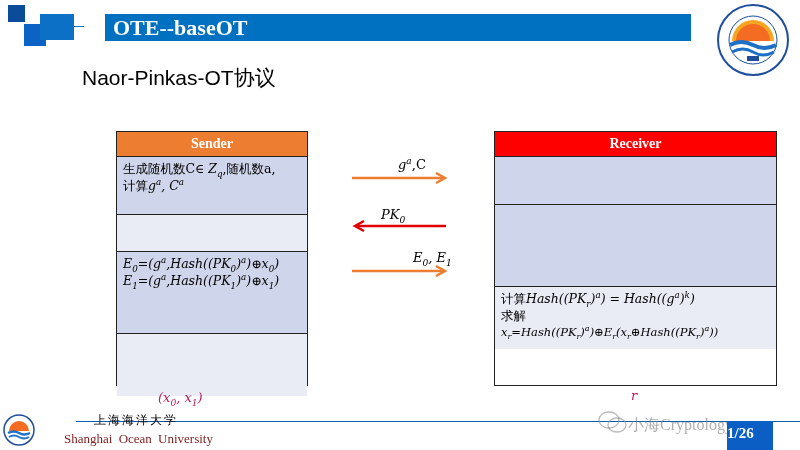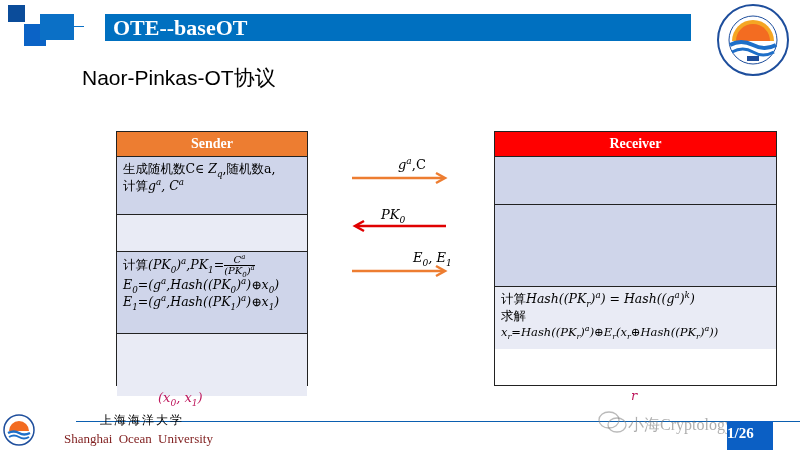--- a/index.html
+++ b/index.html
@@ -19,21 +19,21 @@
   .tbl .row:last-child { border-bottom:none; }
   .dark { background:#CFD5EA; }
   .light { background:#E9EBF5; }
   .sender { left:116px; top:131px; width:192px; height:255px; }
   .receiver { left:494px; top:131px; width:283px; height:255px; }
   .math { font-family:"DejaVu Serif", serif; font-style:italic; }
   .arrow-label { font-family:"DejaVu Serif", serif; font-style:italic; font-size:13px; color:#000; }
   .below { font-family:"DejaVu Serif", serif; font-style:italic; font-size:13px; color:#be185d; }
   .footline { left:76px; top:421px; width:724px; height:1px; background:#0B5FB0; }
   .footlogo { left:3px; top:413px; width:32px; height:34px; }
-  .foot-cn { left:100px; top:412px; font-family:"Liberation Serif", serif; font-size:12px; letter-spacing:2px; color:#000;text-align:center; }
+  .foot-cn { left:94px; top:412px; font-family:"Liberation Serif", serif; font-size:12px; letter-spacing:2px; color:#000;text-align:center; }
   .foot-en { left:64px; top:431px; font-family:"Liberation Serif", serif; font-size:13px; color:#7f1d1d; word-spacing:3px; }
   .page { left:727px; top:421px; width:46px; height:29px; background:#0B5FC4; color:#fff; font-family:"Liberation Serif", serif; font-weight:bold; font-size:15px; line-height:24px; text-align:left; }
   .wm { left:598px; top:411px; color:rgba(120,120,120,0.6); font-size:16px; font-family:Liberation Serif, serif; }
   sup, sub { font-size:70%; line-height:0; }
   .frac { display:inline-block; vertical-align:middle; text-align:center; font-size:10px; line-height:10px; }
   .frac .num { display:block; border-bottom:1px solid #000; padding:0 1px; }
   .frac .den { display:block; }
 </style>
 </head>
 <body>
@@ -61,21 +61,20 @@
 </div>
 
 <div class="abs tbl sender">
   <div class="hdr" style="background:#ED7D31;">Sender</div>
   <div class="row dark" style="height:58px;">
     <div><span>生成随机数C∈ </span><span class="math">Z</span><sub class="math">q</sub><span>,随机数a,</span></div>
     <div><span>计算</span><span class="math">g<sup>a</sup>, C<sup>a</sup></span></div>
   </div>
   <div class="row light" style="height:37px;"></div>
   <div class="row dark" style="height:82px;">
-    <div><span>计算</span><span class="math">(PK<sub>0</sub>)<sup>a</sup>,PK<sub>1</sub>=</span><span class="frac math"><span class="num">C<sup>a</sup></span><span class="den">(PK<sub>0</sub>)<sup>a</sup></span></span></div>
     <div class="math">E<sub>0</sub>=(g<sup>a</sup>,Hash((PK<sub>0</sub>)<sup>a</sup>)⊕x<sub>0</sub>)</div>
     <div class="math">E<sub>1</sub>=(g<sup>a</sup>,Hash((PK<sub>1</sub>)<sup>a</sup>)⊕x<sub>1</sub>)</div>
   </div>
   <div class="row light" style="height:62px;"></div>
 </div>
 <div class="abs below" style="left:158px; top:390px;">(x<sub>0</sub>, x<sub>1</sub>)</div>
 
 <div class="abs tbl receiver">
   <div class="hdr" style="background:#FF0000;">Receiver</div>
   <div class="row dark" style="height:48px;"></div>

